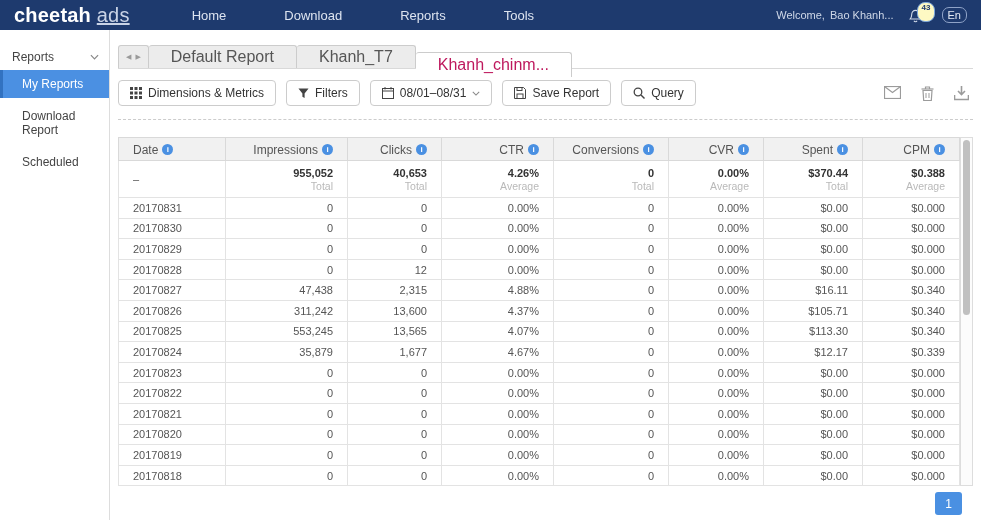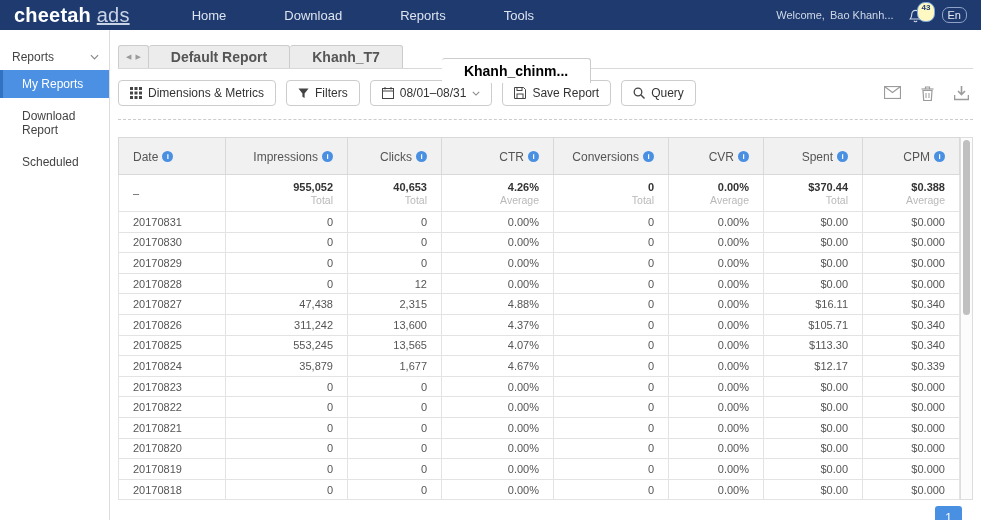--- a/index.html
+++ b/index.html
@@ -38,39 +38,39 @@
   .main { flex:1; position:relative; padding:0 8px; min-width:0; }
 
   
   .tabstrip { display:flex; align-items:flex-end; padding-top:13px;
     border-bottom:1px solid #d9d9d9; }
   .tab-arrows { background:#ececec; border:1px solid #ccc; border-bottom:none;
     border-radius:3px 3px 0 0; height:23px; display:flex; align-items:center;
     gap:4px; padding:0 7px; color:#9a9a9a; font-size:7px; cursor:pointer; }
   .tab { height:23px; display:flex; align-items:center; padding:0 22px;
     background:#ececec; border:1px solid #ccc; border-bottom:none; border-left:none;
-    font-size:14px; color:#555; cursor:pointer; border-radius:3px 3px 0 0;font-weight:bold; }
-  .tab.active { background:#fff; color:#000000; height:25px; position:relative; top:15px;margin-left:39px; }
+    font-size:16px; color:#555; cursor:pointer; border-radius:3px 3px 0 0; }
+  .tab.active { background:#fff; color:#be185d; height:25px; position:relative; top:9px; }
 
   
   .toolbar { display:flex; align-items:center; gap:10px; margin-top:11px; }
   .btn { display:inline-flex; align-items:center; gap:6px; border:1px solid #ccc;
     background:#fff; border-radius:4px; height:26px; padding:0 11px; font-size:12px;
     color:#333; cursor:pointer; white-space:nowrap; }
   .btn svg { flex-shrink:0; }
   .tool-icons { margin-left:auto; display:flex; gap:20px; margin-right:4px; }
   .tool-icons svg { cursor:pointer; }
   .dashed-divider { border-top:1px dashed #ccc; margin-top:13px; }
 
   
   .table-wrap { position:relative; margin-top:17px; }
   table { border-collapse:collapse; table-layout:fixed; width:calc(100% - 13px);
     font-size:11px; color:#555; }
   th, td { border:1px solid #e3e3e3; padding:0 14px; overflow:hidden; white-space:nowrap; }
-  thead th { background:#f1f1f1; border-color:#d9d9d9; height:37px; font-weight:normal;
+  thead th { background:#f1f1f1; border-color:#d9d9d9; height:23px; font-weight:normal;
     color:#555; font-size:12px; text-align:right; }
   thead th:first-child { text-align:left; }
   th .hlabel { vertical-align:middle; }
   .info-ic { display:inline-block; width:11px; height:11px; border-radius:50%;
     background:#4a90e2; color:#fff; font-size:8px; font-weight:bold; line-height:11px;
     text-align:center; margin-left:4px; vertical-align:1px; font-style:normal; }
   tr.totals td { height:37px; text-align:right; vertical-align:middle; }
   tr.totals td:first-child { text-align:left; color:#555; }
   tr.totals .tval { font-weight:bold; color:#333; display:block; line-height:13px; }
   tr.totals .tsub { color:#b9b9b9; font-size:10.5px; display:block; line-height:12px; }

